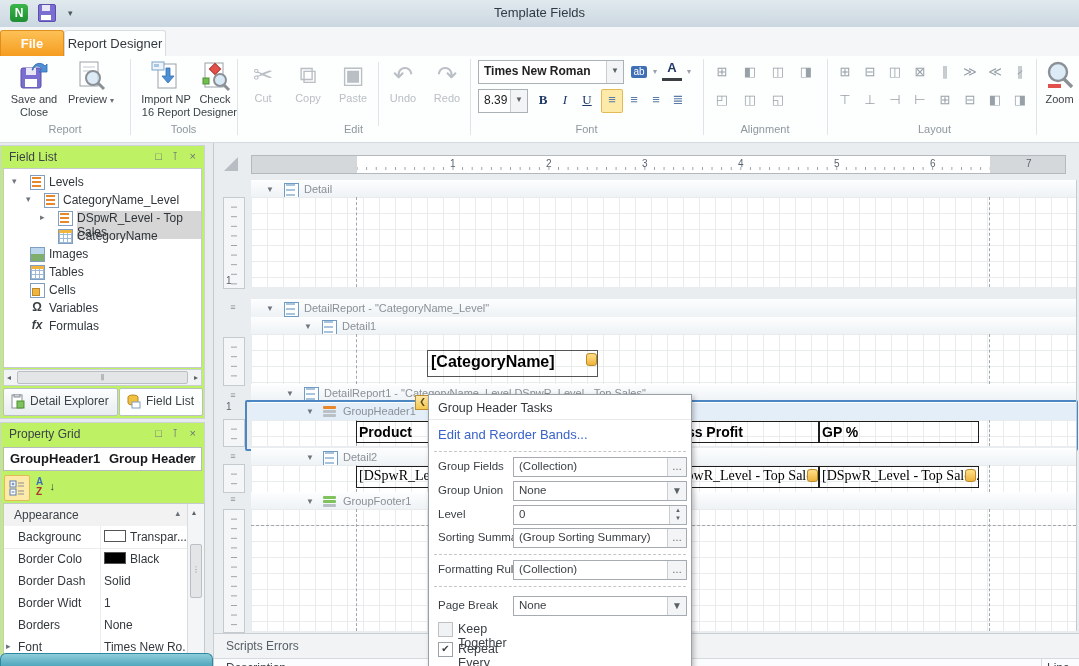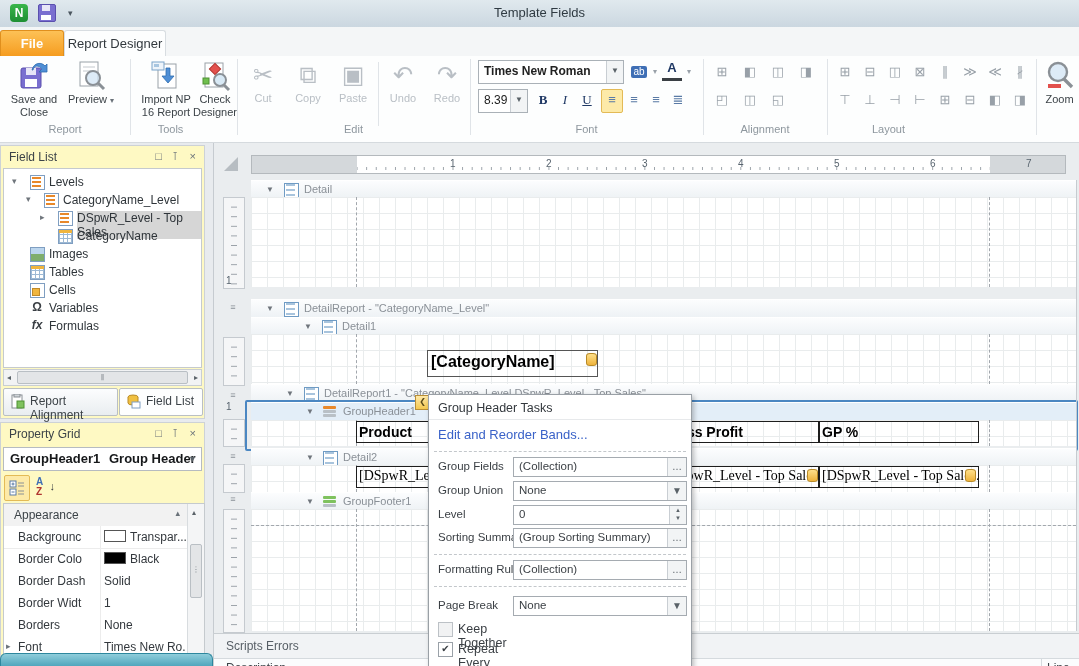--- a/index.html
+++ b/index.html
@@ -45,21 +45,21 @@
   .combo .da{position:absolute;right:0;top:0;width:16px;height:100%;border-left:1px solid #c9ced3;
     background:#f2f4f5;color:#5a6268;font-size:8px;text-align:center;line-height:20px;}
   .sbtn{position:absolute;width:20px;height:22px;text-align:center;font-size:13px;line-height:21px;color:#1f3864;}
   .sbtn.active{background:#fdeaa8;border:1px solid #e3ba56;border-radius:2px;line-height:19px;}
   .mini{position:absolute;width:20px;height:20px;font-size:13px;color:#98a0a8;text-align:center;line-height:20px;}
 
   
   .pgico{display:block;}
 
   
-  .panel{background:#fef9c3;border:1px solid #cdd2d6;}
+  .panel{background:#bef264;border:1px solid #cdd2d6;}
   .phead{position:absolute;left:0;top:0;right:0;height:22px;font-size:12px;color:#3c4348;}
   .phead .pt{position:absolute;left:8px;top:4px;}
   .phead .pico{position:absolute;top:4px;font-size:11px;color:#6a7279;}
   .plist{position:absolute;background:#fff;border:1px solid #c5cace;}
   .trow{position:absolute;left:0;right:0;height:18px;font-size:12px;color:#2f353a;}
   .trow .arr{position:absolute;top:3px;font-size:9px;color:#6f757c;}
   .trow .tlbl{position:absolute;top:2px;}
   .trow.sel .tlbl-bg{background:#d6d6d6;}
   .ti{position:absolute;top:2px;width:13px;height:13px;}
   .ti-level{background:#fff;border:1px solid #7f9ec1;
@@ -218,21 +218,21 @@
       <svg class="bicon" viewBox="0 0 32 32">
           <rect x="6" y="3" width="18" height="24" fill="#fff" stroke="#9aa1a8"></rect>
           <rect x="12" y="5" width="8" height="8" transform="rotate(45 16 9)" fill="#e2504c" stroke="#b03530"></rect>
           <rect x="4" y="18" width="6" height="6" fill="#6fbf4e" stroke="#4e9233"></rect>
           <circle cx="21" cy="20" r="6" fill="#d8e9f5" stroke="#8a9096" stroke-width="2"></circle>
           <line x1="25" y1="25" x2="30" y2="30" stroke="#8a9096" stroke-width="3"></line>
         </svg>
       <span class="lbl">Check</span>
       <span class="lbl">Designer</span>
     </div>
-    <div class="rgroup-label" style="left:117px;width:107px;">Tools</div>
+    <div class="rgroup-label" style="left:130px;width:107px;">Tools</div>
     <div class="rsep" style="left:237px;"></div>
 
     <div class="bigbtn disabled" style="left:243px;width:40px;">
       <span class="uicon">✂</span>
       <span class="lbl">Cut</span>
       </div>
     <div class="bigbtn disabled" style="left:288px;width:40px;">
       <span class="uicon">⧉</span>
       <span class="lbl">Copy</span>
       </div>
@@ -295,21 +295,21 @@
     <span class="mini" style="left:985px;top:6px;">≪</span>
     <span class="mini" style="left:1010px;top:6px;">∦</span>
     <span class="mini" style="left:835px;top:34px;">⊤</span>
     <span class="mini" style="left:860px;top:34px;">⊥</span>
     <span class="mini" style="left:885px;top:34px;">⊣</span>
     <span class="mini" style="left:910px;top:34px;">⊢</span>
     <span class="mini" style="left:935px;top:34px;">⊞</span>
     <span class="mini" style="left:960px;top:34px;">⊟</span>
     <span class="mini" style="left:985px;top:34px;">◧</span>
     <span class="mini" style="left:1010px;top:34px;">◨</span>
-    <div class="rgroup-label" style="left:784px;width:209px;">Layout</div>
+    <div class="rgroup-label" style="left:830px;width:209px;">Layout</div>
     <div class="rsep" style="left:1036px;"></div>
 
     <div class="bigbtn" style="left:1040px;width:39px;">
       <svg class="bicon" viewBox="0 0 32 32">
           <circle cx="14" cy="12" r="9" fill="#ddebf7" stroke="#8a9096" stroke-width="2.4"></circle>
           <line x1="20" y1="19" x2="28" y2="27" stroke="#8a9096" stroke-width="3.4"></line>
           <rect x="4" y="24" width="13" height="4" fill="#e2504c"></rect>
         </svg>
       <span class="lbl">Zoom</span>
     </div>
@@ -367,21 +367,21 @@
       <span style="position:absolute;left:3px;top:3px;">◂</span>
       <span style="position:absolute;right:3px;top:3px;">▸</span>
       <span class="hthumb">⫴</span>
     </div>
     <div class="ptab" style="left:2px;top:242px;width:113px;">
       <svg style="position:absolute;left:6px;top:5px;" width="15" height="15" viewBox="0 0 15 15">
           <rect x="2" y="1" width="10" height="13" fill="#fff" stroke="#8a9096"></rect>
           <rect x="4" y="0" width="6" height="3" fill="#cfd4d8" stroke="#8a9096"></rect>
           <rect x="7" y="7" width="7" height="7" fill="#7fc25e" stroke="#4e9233"></rect>
         </svg>
-      <span class="ptl" style="left:26px;">Report Alignment</span>
+      <span class="ptl" style="left:26px;">Detail Explorer</span>
     </div>
     <div class="ptab" style="left:118px;top:242px;width:82px;background:#fdfefe;">
       <svg style="position:absolute;left:6px;top:5px;" width="15" height="15" viewBox="0 0 15 15">
           <ellipse cx="7" cy="3" rx="5" ry="2" fill="#f0c040" stroke="#b98a26"></ellipse>
           <path d="M2 3 L2 9 A5 2 0 0 0 12 9 L12 3" fill="#f0c040" stroke="#b98a26"></path>
           <rect x="6" y="8" width="8" height="6" fill="#fff" stroke="#7f9ec1"></rect>
         </svg>
       <span class="ptl" style="left:26px;">Field List</span>
     </div>
   </div>

